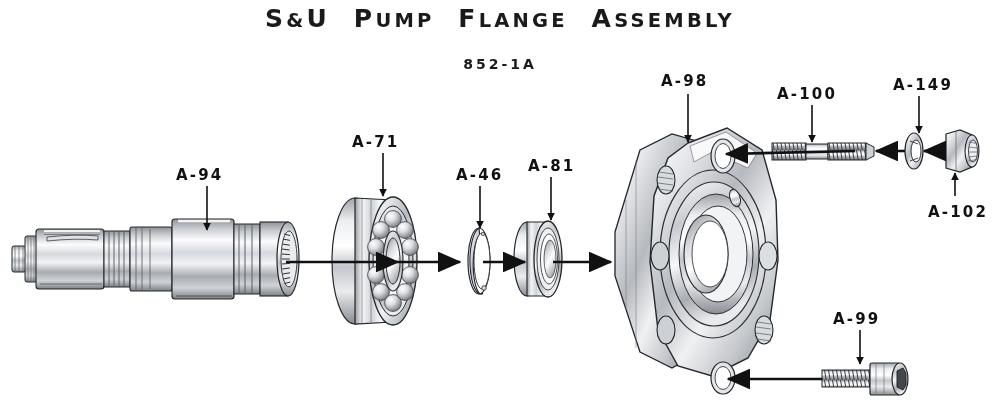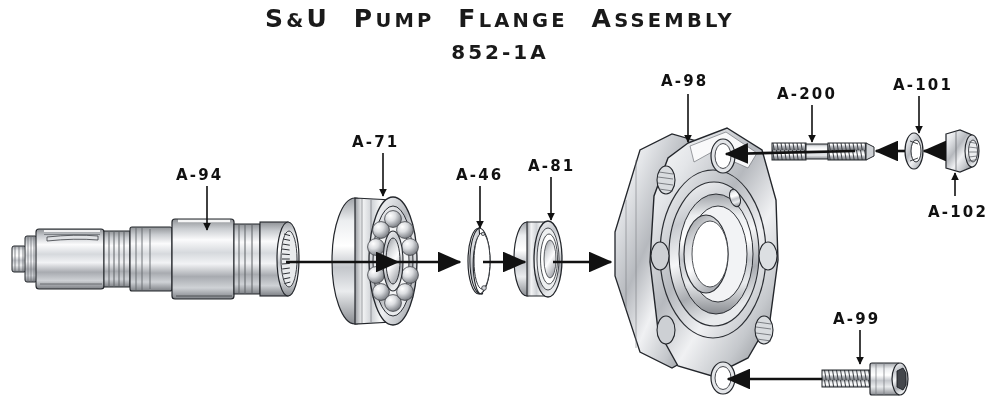--- a/index.html
+++ b/index.html
@@ -37,25 +37,25 @@
     letter-spacing: 3.2px;
     color: #1a1a1a;
     line-height: 30px;
     white-space: nowrap;
   }
   .title-main .cap { font-size: 25px; }
   .title-main .sml { font-size: 19.5px; }
   .title-sub {
     font-family: "DejaVu Sans", sans-serif;
     font-weight: bold;
-    font-size: 20px;
+    font-size: 14px;
     letter-spacing: 3px;
     color: #1a1a1a;
     line-height: 24px;
-    margin-top: 4px;
+    margin-top: 16px;
     white-space: nowrap;
   }
   .callout {
     position: absolute;
     font-family: "DejaVu Sans", sans-serif;
     font-weight: bold;
     font-size: 15px;
     letter-spacing: 2.2px;
     color: #111111;
     white-space: nowrap;
@@ -324,17 +324,17 @@
       <line x1="955" y1="196" x2="955" y2="173"></line>
     </g>
   </svg>
 
   <div class="callout" style="left:176px; top:166px;">A-94</div>
   <div class="callout" style="left:352px; top:133px;">A-71</div>
   <div class="callout" style="left:456px; top:166px;">A-46</div>
   <div class="callout" style="left:528px; top:157px;">A-81</div>
   <div class="callout" style="left:661px; top:72px;">A-98</div>
   <div class="callout" style="left:833px; top:310px;">A-99</div>
-  <div class="callout" style="left:777px; top:85px;">A-200</div>
-  <div class="callout" style="left:893px; top:76px;">A-101</div>
+  <div class="callout" style="left:777px; top:85px;">A-100</div>
+  <div class="callout" style="left:893px; top:76px;">A-149</div>
   <div class="callout" style="left:928px; top:203px;">A-102</div>
 
 </div>
 
 </body></html>

